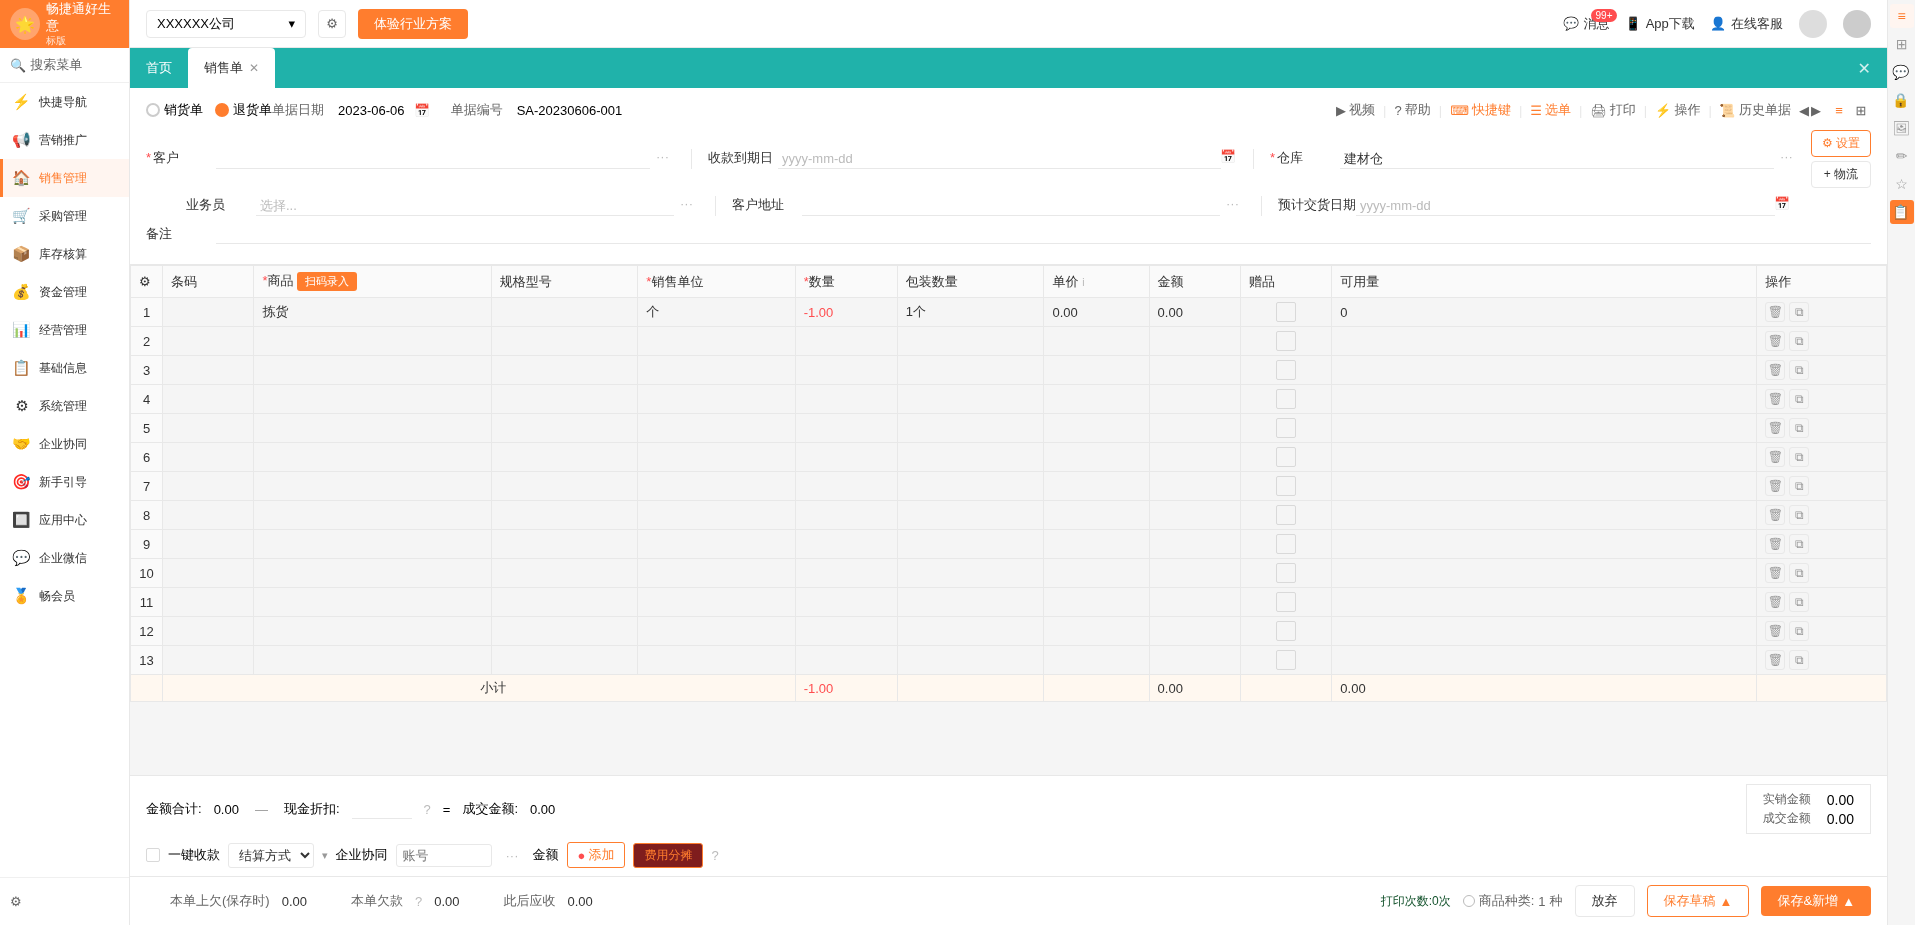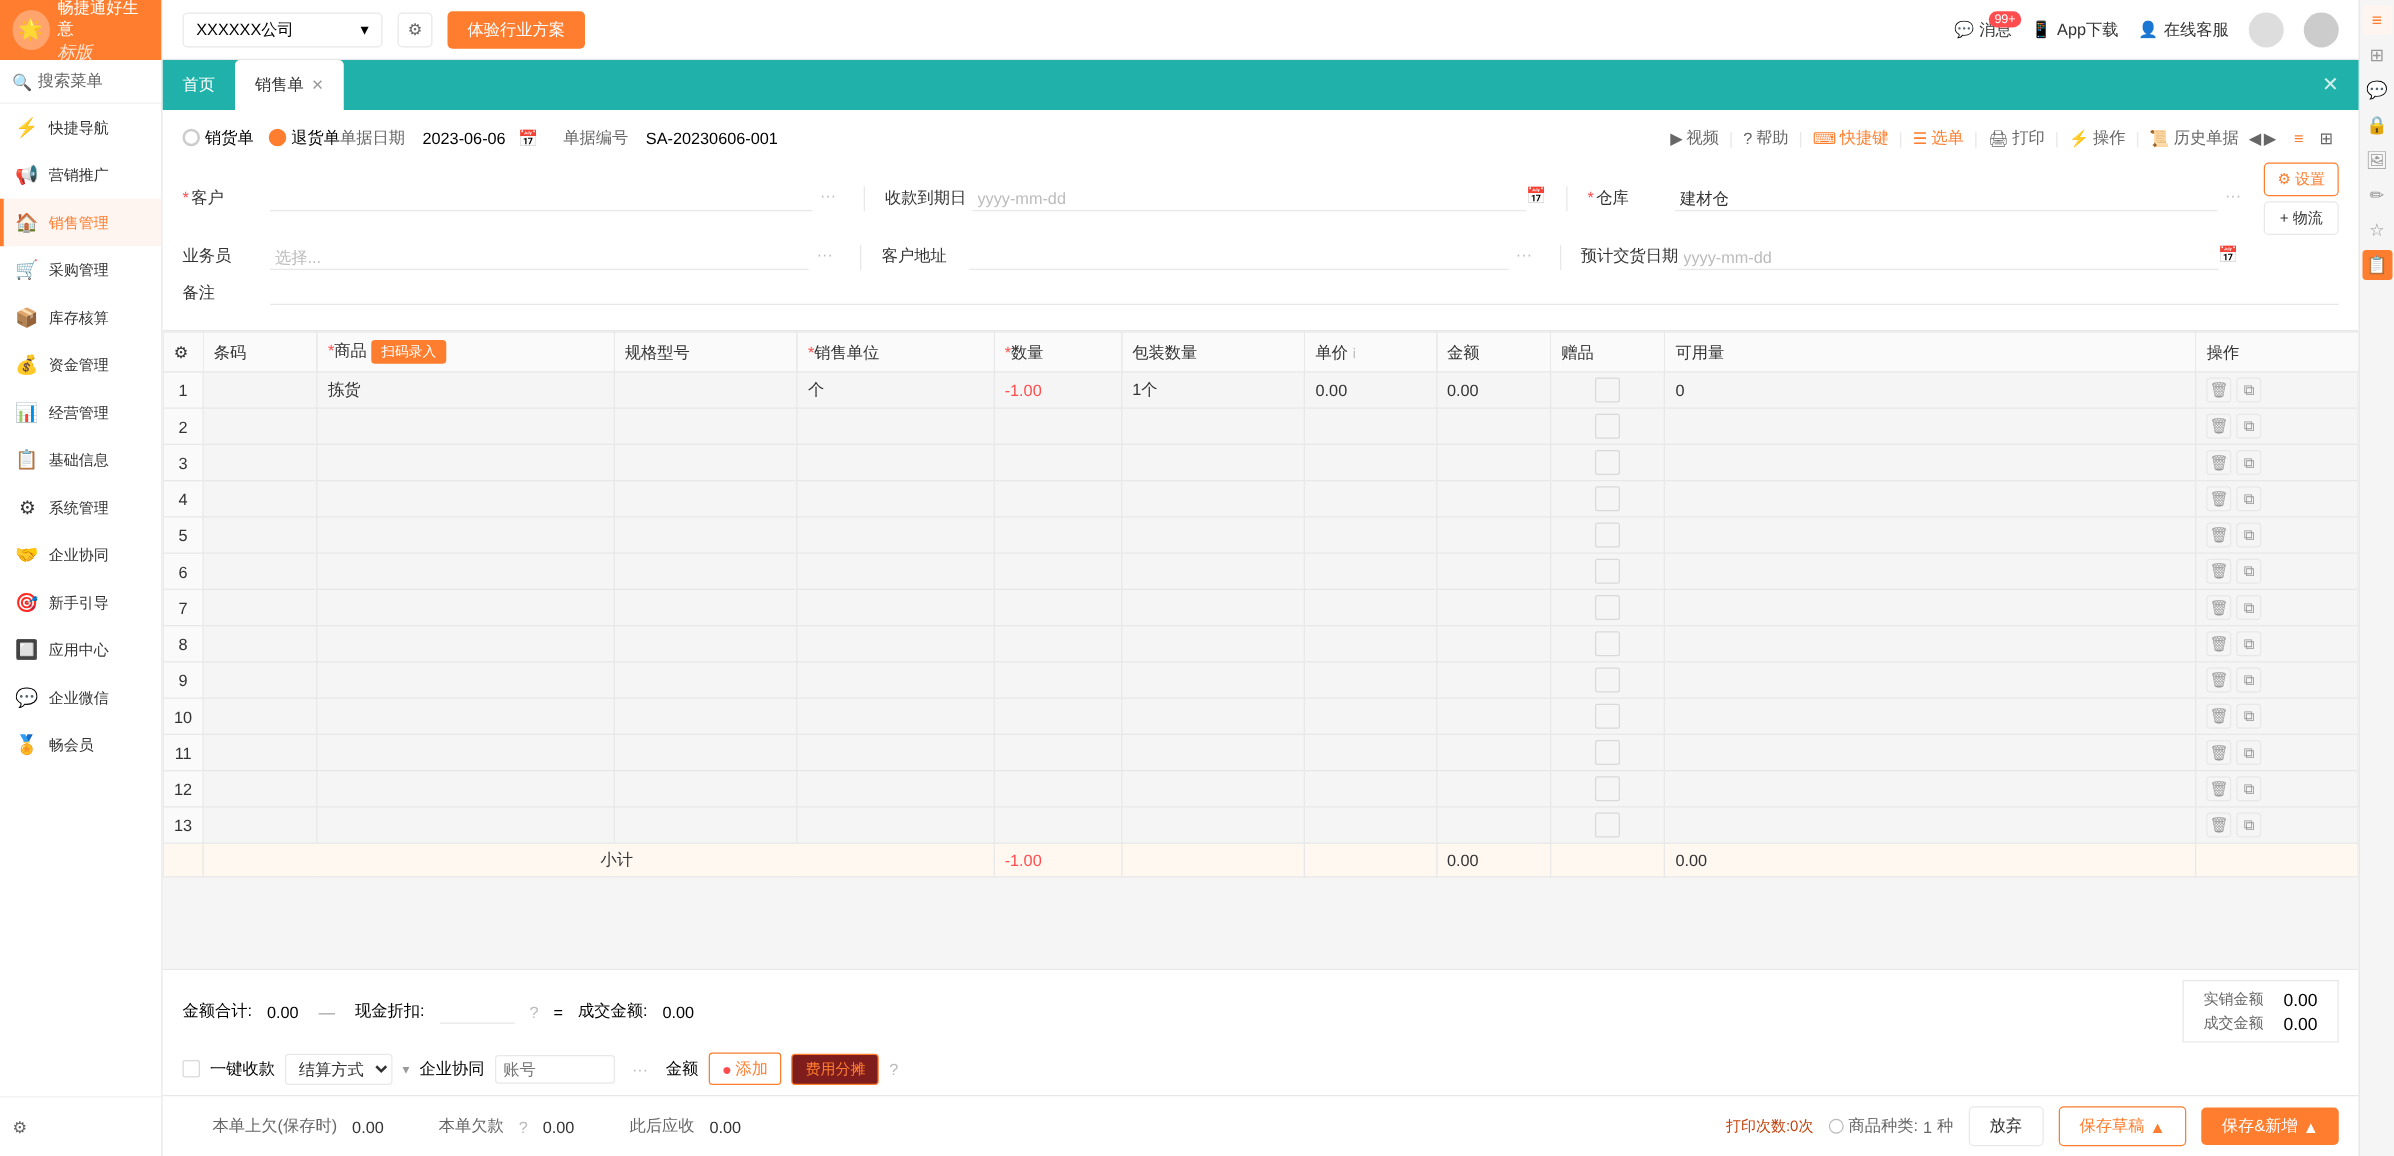--- a/index.html
+++ b/index.html
@@ -78,21 +78,21 @@
     .payment-checkbox { width: 14px; height: 14px; border: 1px solid #d9d9d9; border-radius: 2px; }
     .payment-select { border: 1px solid #e8e8e8; border-radius: 3px; padding: 3px 6px; color: #333; background: #fff; }
     .add-btn { background: #fff; border: 1px solid #ff7d2e; color: #ff7d2e; border-radius: 3px; padding: 3px 10px; cursor: pointer; font-size: 12px; display: flex; align-items: center; gap: 3px; }
     .expense-split-btn { background: #7f1d1d; border: 1px solid #ff7d2e; color: #ff7d2e; border-radius: 3px; padding: 3px 10px; cursor: pointer; font-size: 12px; }
 
     
     .footer-bar { background: #fff; border-top: 1px solid #e8e8e8; display: flex; align-items: center; padding: 8px 16px; gap: 20px; }
     .footer-item { display: flex; align-items: center; gap: 12px; color: #666; font-size: 12px; margin-left: 24px; }
     .footer-item span.val { color: #333; }
     .footer-right { margin-left: auto; display: flex; align-items: center; gap: 12px; }
-    .print-info { color: #c2410c; font-size: 12px; }
+    .print-info { color: #14532d; font-size: 12px; }
     .goods-type { color: #666; font-size: 12px; display: flex; align-items: center; gap: 4px; }
     .discard-btn { border: 1px solid #e8e8e8; background: #fff; color: #333; border-radius: 4px; padding: 6px 16px; cursor: pointer; }
     .save-draft-btn { border: 1px solid #ff7d2e; background: #fff; color: #ff7d2e; border-radius: 4px; padding: 6px 16px; cursor: pointer; display: flex; align-items: center; gap: 4px; }
     .save-new-btn { background: #ff7d2e; color: #fff; border: none; border-radius: 4px; padding: 6px 16px; cursor: pointer; display: flex; align-items: center; gap: 4px; }
 
     
     .right-panel { width: 28px; background: #f5f5f5; border-left: 1px solid #e8e8e8; display: flex; flex-direction: column; align-items: center; padding: 4px 0; gap: 4px; }
     .right-panel-icon { width: 24px; height: 24px; display: flex; align-items: center; justify-content: center; cursor: pointer; color: #999; font-size: 14px; border-radius: 3px; }
     .right-panel-icon.active { color: #ff7d2e; background: #fff5f0; }
     .right-panel-icon.orange-bg { background: #ff7d2e; color: #fff; border-radius: 3px; }
@@ -110,21 +110,21 @@
     .nav-arrow { cursor: pointer; color: #666; }
   </style>
 </head>
 <body>
 
 <div class="sidebar">
   <div class="sidebar-logo">
     <div class="sidebar-logo-icon">🌟</div>
     <div class="sidebar-logo-text">
       <div>畅捷通好生意</div>
-      <div style="font-size:14px;opacity:0.8;font-style:italic;">标版</div>
+      <div style="font-size:10px;opacity:0.8;">标版</div>
     </div>
   </div>
   <div class="sidebar-search">
     <span>🔍</span>
     <span>搜索菜单</span>
   </div>
   <div class="sidebar-item">
     <span class="sidebar-item-icon">⚡</span>
     <span class="sidebar-item-label">快捷导航</span>
   </div>
@@ -317,21 +317,21 @@
             <input class="form-input" type="text" value="建材仓" style="flex: 1 1 0%; border-top: none; border-right: none; border-left: none; border-image: initial; border-bottom: 1px solid rgb(232, 232, 232); outline: none; padding: 2px 4px;">
             <span class="form-dots">···</span>
           </div>
           <div style="display:flex;flex-direction:column;gap:4px;margin-left:12px;">
             <button class="settings-btn">⚙ 设置</button>
             <button class="logistics-btn">+ 物流</button>
           </div>
         </div>
 
         <div class="form-row">
-          <div class="form-field" style="flex:2;">
+          <div class="form-field" style="flex:2;margin-left:40px;">
             <span class="form-label">业务员</span>
             <input class="form-input" type="text" placeholder="选择..." style="flex: 1 1 0%; border-top: none; border-right: none; border-left: none; border-image: initial; border-bottom: 1px solid rgb(232, 232, 232); outline: none; padding: 2px 4px;">
             <span class="form-dots">···</span>
           </div>
           <div class="form-divider"></div>
           <div class="form-field" style="flex:2;">
             <span class="form-label">客户地址</span>
             <input class="form-input" type="text" style="flex: 1 1 0%; border-top: none; border-right: none; border-left: none; border-image: initial; border-bottom: 1px solid rgb(232, 232, 232); outline: none; padding: 2px 4px;">
             <span class="form-dots">···</span>
           </div>

